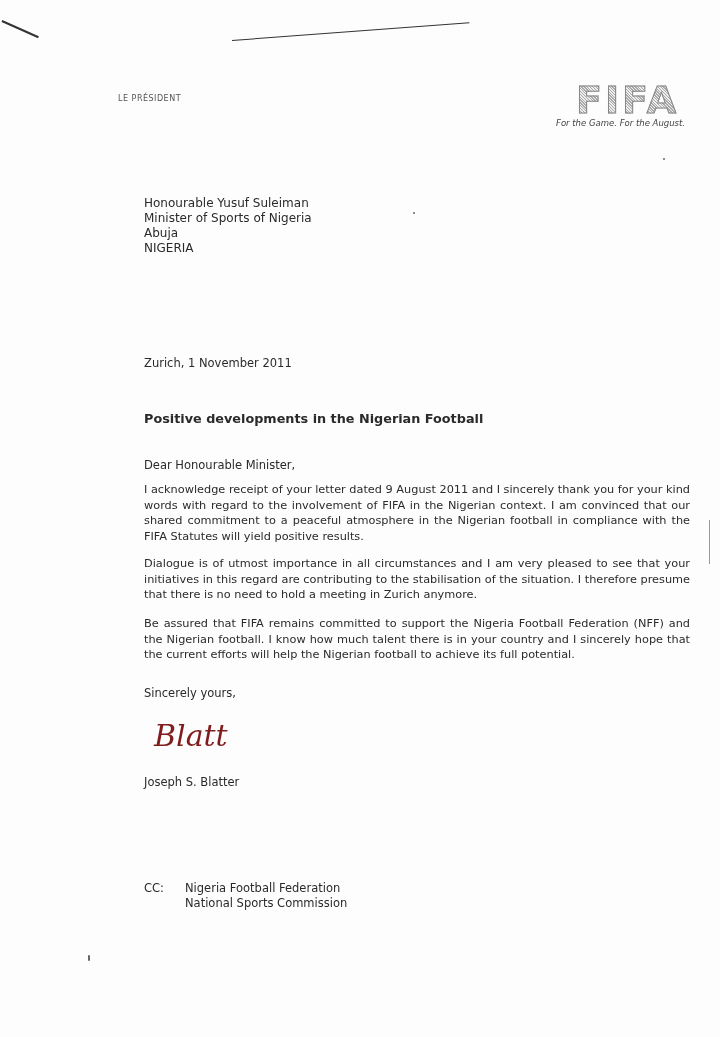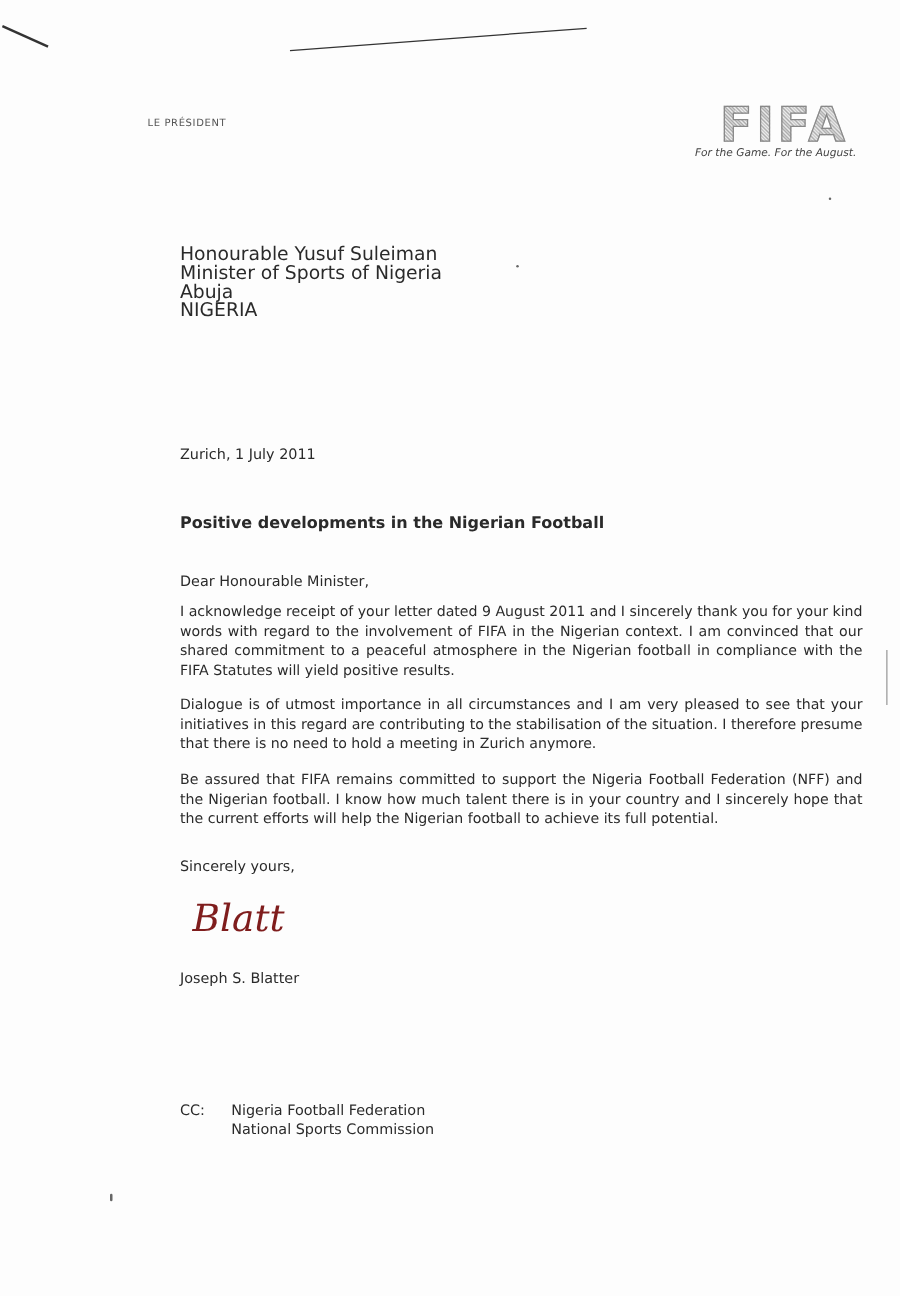--- a/index.html
+++ b/index.html
@@ -9,21 +9,21 @@
     font-family: "DejaVu Sans", sans-serif;
   }
   .abs { position: absolute; padding-left: 28px; }
   .mark-line { position: absolute; background: #333; height: 1px; transform-origin: left center; }
   .header-left { left: 90px; top: 94px; font-size: 8px; letter-spacing: 0.5px; color: #555; }
   .logo { left: 548px; top: 78px; font-size: 38px; font-weight: bold; letter-spacing: 3px; color: transparent;
     -webkit-text-stroke: 1px #888;
     background: repeating-linear-gradient(45deg,#aaa 0 1px,#eee 1px 2px);
     -webkit-background-clip: text; background-clip: text; font-family: "DejaVu Sans", sans-serif; }
   .tagline { left: 528px; top: 118px; font-size: 8.5px; font-style: italic; color: #444; }
-  .addr { left: 116px; top: 196px; font-size: 15px; line-height: 15px; }
+  .addr { left: 116px; top: 196px; font-size: 12px; line-height: 15px; }
   .date { left: 116px; top: 356px; font-size: 11.5px; }
   .subject { left: 116px; top: 411px; font-size: 12.8px; font-weight: bold; }
   .salutation { left: 116px; top: 458px; font-size: 11.5px; }
   .para { left: 116px; width: 546px; font-size: 11.3px; line-height: 15.5px; text-align: justify; }
   .p1 { top: 482px; }
   .p2 { top: 556px; }
   .p3 { top: 616px; }
   .closing { left: 116px; top: 686px; font-size: 11.5px; }
   .sig { left: 126px; top: 718px; font-family: "DejaVu Serif", serif; font-style: italic; font-size: 30px; color: #7f1d1d; }
   .signer { left: 116px; top: 775px; font-size: 11.5px; text-align: center; }
@@ -45,21 +45,21 @@
 <div class="abs logo">FIFA</div>
 <div class="abs tagline">For the Game. For the August.</div>
 
 <div class="abs addr">
   <div>Honourable Yusuf Suleiman</div>
   <div>Minister of Sports of Nigeria</div>
   <div>Abuja</div>
   <div>NIGERIA</div>
 </div>
 
-<div class="abs date">Zurich, 1 July 2011</div>
+<div class="abs date">Zurich, 1 November 2011</div>
 <div class="abs subject">Positive developments in the Nigerian Football</div>
 <div class="abs salutation">Dear Honourable Minister,</div>
 
 <div class="abs para p1">I acknowledge receipt of your letter dated 9 August 2011 and I sincerely thank you for your kind words with regard to the involvement of FIFA in the Nigerian context. I am convinced that our shared commitment to a peaceful atmosphere in the Nigerian football in compliance with the FIFA Statutes will yield positive results.</div>
 <div class="abs para p2">Dialogue is of utmost importance in all circumstances and I am very pleased to see that your initiatives in this regard are contributing to the stabilisation of the situation. I therefore presume that there is no need to hold a meeting in Zurich anymore.</div>
 <div class="abs para p3">Be assured that FIFA remains committed to support the Nigeria Football Federation (NFF) and the Nigerian football. I know how much talent there is in your country and I sincerely hope that the current efforts will help the Nigerian football to achieve its full potential.</div>
 
 <div class="abs closing">Sincerely yours,</div>
 <div class="abs sig">Blatt</div>
 <div class="abs signer">Joseph S. Blatter</div>

